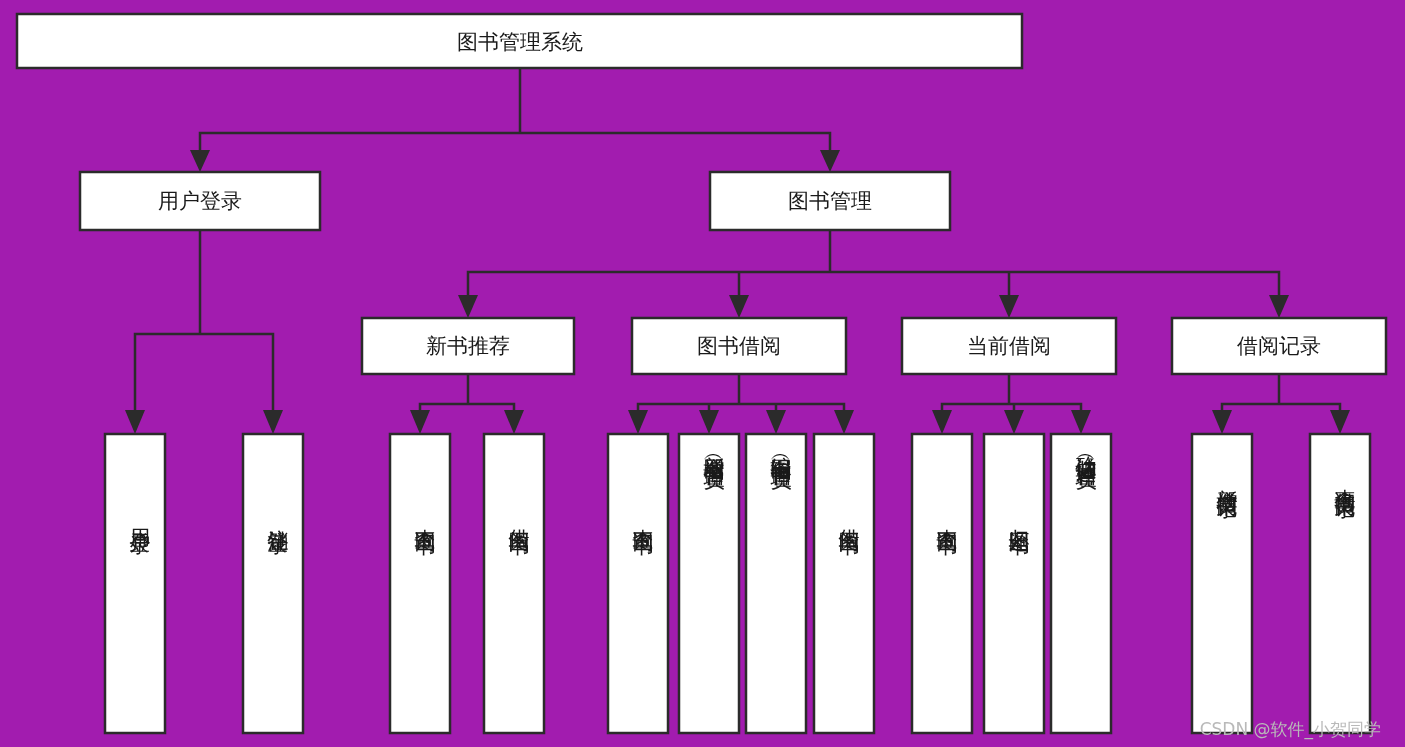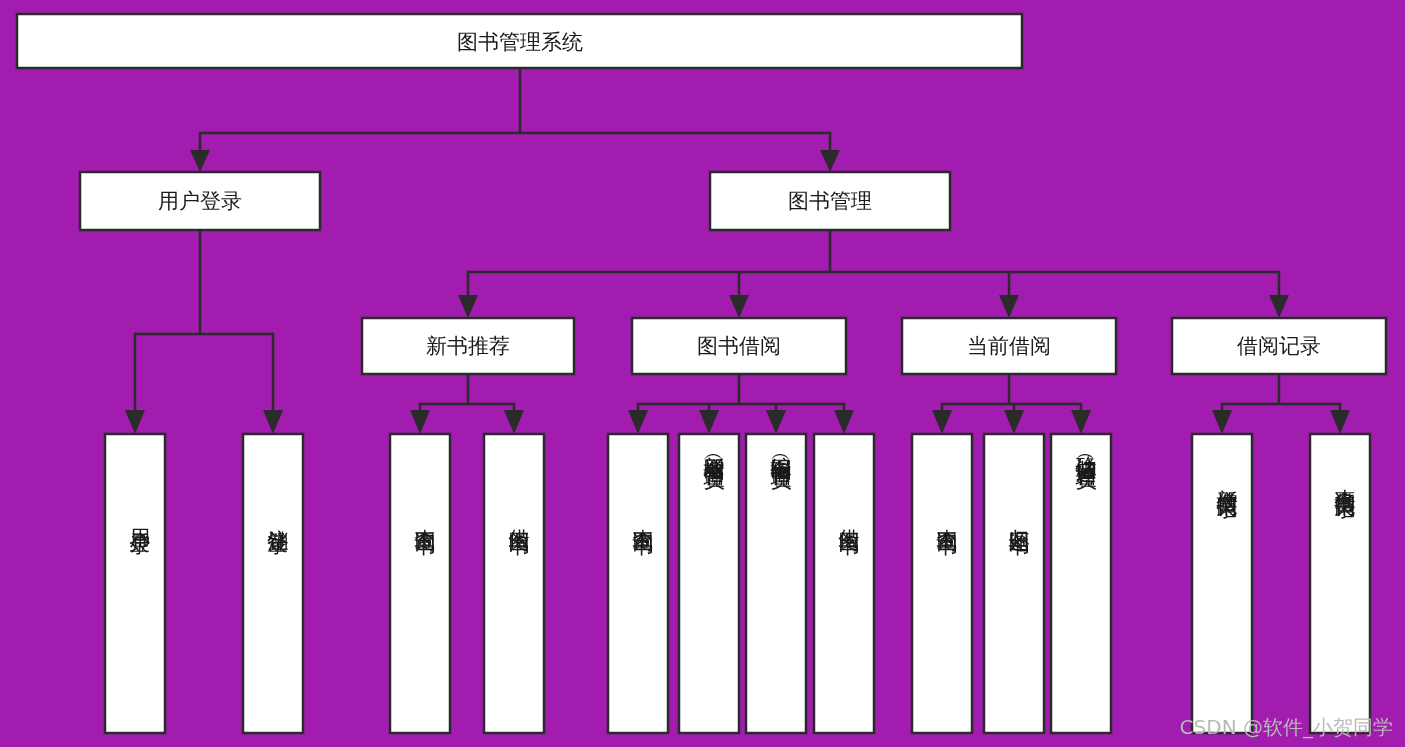--- a/index.html
+++ b/index.html
@@ -49,24 +49,24 @@
   .node-label-v {
     font-family: "DejaVu Sans", "Liberation Sans", sans-serif;
     font-size: 21px;
     fill: #1a1a1a;
     text-anchor: middle;
     writing-mode: vertical-rl;
     letter-spacing: 2px;
   }
   .watermark-text {
     position: absolute;
-    right: 12px;
+    right: 24px;
     bottom: 6px;
     font-family: "DejaVu Sans", "Liberation Sans", sans-serif;
-    font-size: 20px;
+    font-size: 17px;
     color: #b9b9b9;
     white-space: nowrap;
     pointer-events: none;
     user-select: none;
   }
 </style>
 </head>
 <body>
 
 <div id="diagram-root">

